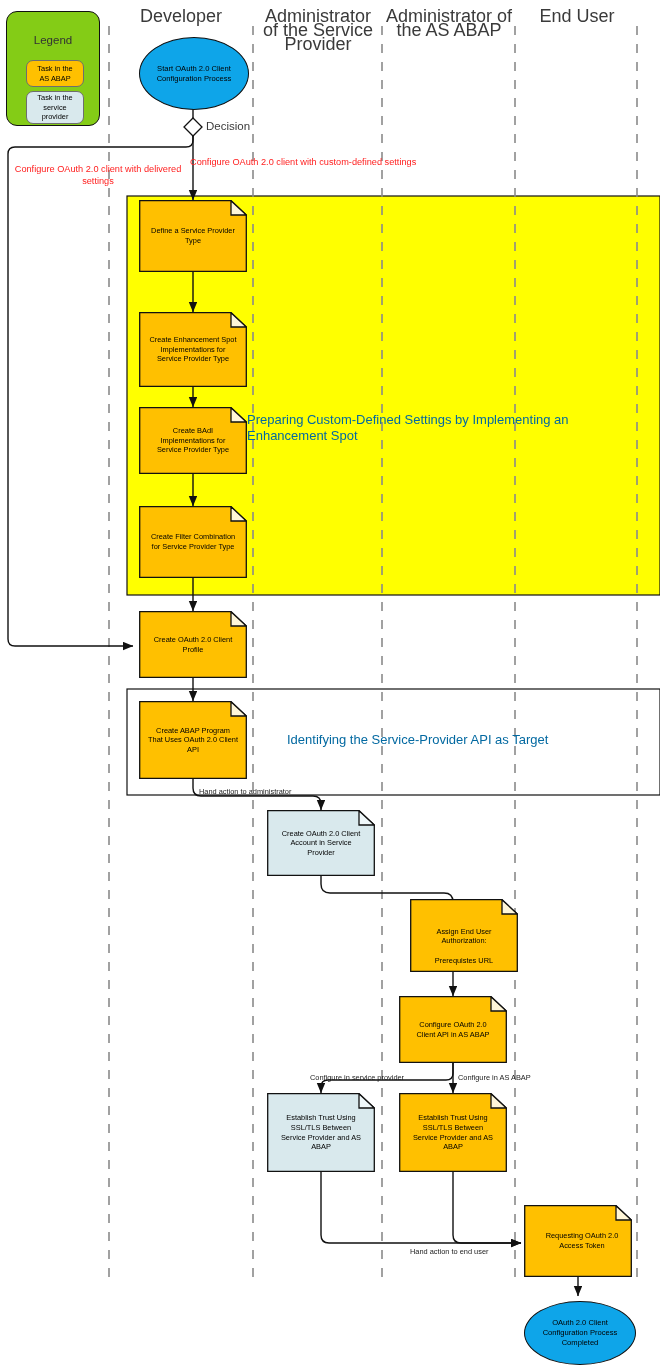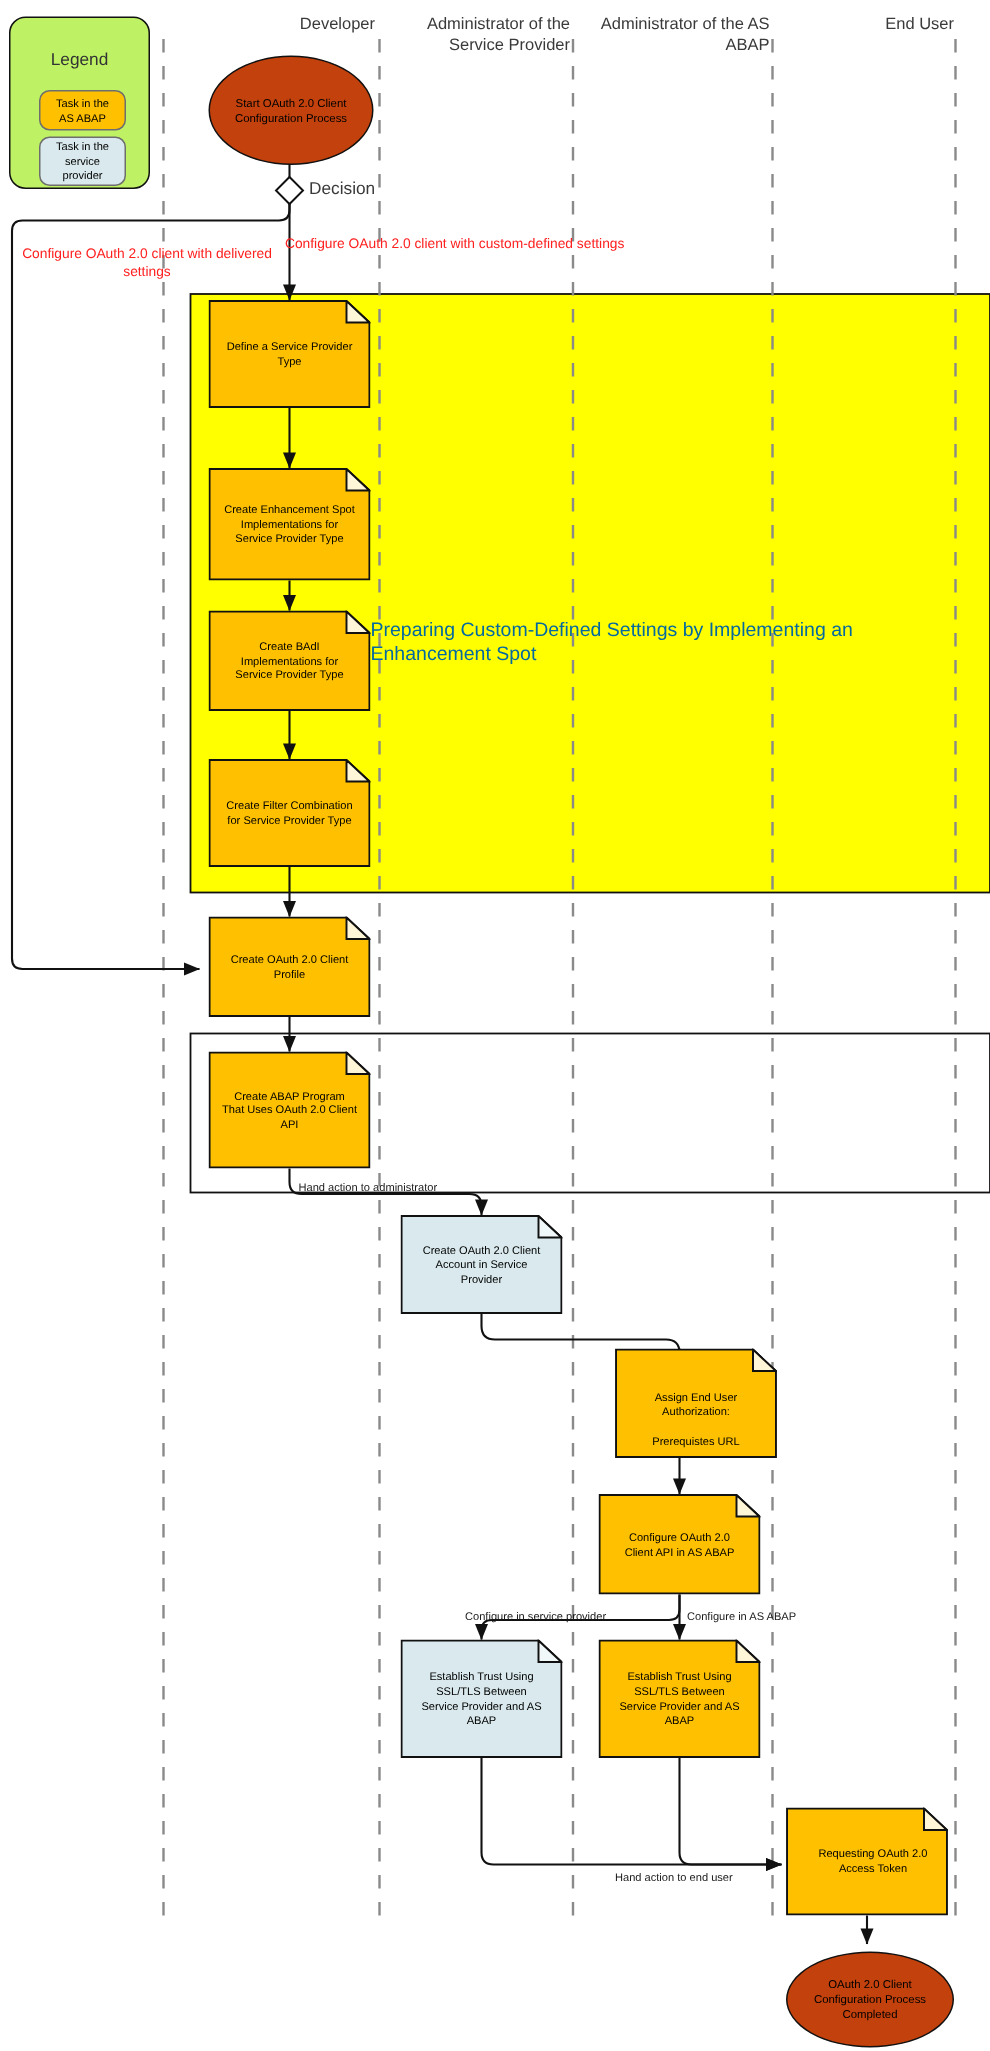--- a/index.html
+++ b/index.html
@@ -1,37 +1,37 @@
 <!DOCTYPE html>
 <html><head>
 <meta charset="utf-8">
 <style>
   html,body{margin:0;padding:0;background:#ffffff;}
   body{font-family:"Liberation Sans",sans-serif;}
   #canvas{position:relative;width:660px;height:1367px;overflow:hidden;background:#fff;}
   #svgroot{position:absolute;left:0;top:0;width:660px;height:1367px;}
 
-  .lane-title{position:absolute;text-align:right;font-size:11px;color:#3a3a3a;line-height:14px;}
+  .lane-title{position:absolute;text-align:center;font-size:18px;color:#3a3a3a;line-height:14px;}
 
   .node{position:absolute;box-sizing:border-box;display:flex;align-items:center;
         justify-content:center;text-align:center;color:#000;}
   .doc-node{font-size:7.4px;line-height:9.6px;}
   .doc-node .lbl{position:relative;z-index:2;padding:0 6px;white-space:pre-line;}
   .doc-node svg{position:absolute;left:0;top:0;}
 
   .ellipse{position:absolute;display:flex;align-items:center;justify-content:center;
            text-align:center;font-size:7.6px;line-height:10px;color:#000;
-           border:1.1px solid #111;border-radius:50%;background:#c2410c;white-space:pre-line;}
+           border:1.1px solid #111;border-radius:50%;background:#0ea5e9;white-space:pre-line;}
 
   .band-label{position:absolute;font-size:13px;color:#0369a1;line-height:16px;white-space:pre-line;}
   .red-lbl{position:absolute;color:#ff2020;font-size:9.2px;line-height:11.5px;text-align:center;}
   .edge-lbl{position:absolute;font-size:7.4px;color:#1a1a1a;line-height:9px;white-space:nowrap;}
 
   .legend-box{position:absolute;left:6px;top:11px;width:92px;height:113px;border:1.2px solid #111;
-              border-radius:11px;background:#bef264;}
+              border-radius:11px;background:#84cc16;}
   .legend-title{position:absolute;left:0;right:0;top:22px;text-align:center;font-size:11.5px;color:#333;}
   .legend-chip{position:absolute;left:19px;width:56px;border:1px solid #6e6e6e;border-radius:7px;
                display:flex;align-items:center;justify-content:center;text-align:center;
                font-size:7.4px;line-height:9.4px;color:#000;white-space:pre-line;}
   .legend-chip.a{top:48px;height:25px;background:#ffc000;}
   .legend-chip.b{top:79px;height:31px;background:#d9e9ed;}
 </style>
 </head>
 <body>
 
@@ -99,20 +99,21 @@
 
   <div class="lane-title" style="left:112px;top:9px;width:138px;">Developer</div>
   <div class="lane-title" style="left:256px;top:9px;width:124px;">Administrator of the
 Service Provider</div>
   <div class="lane-title" style="left:385px;top:9px;width:128px;">Administrator of
 the AS ABAP</div>
   <div class="lane-title" style="left:518px;top:9px;width:118px;">End User</div>
 
   <div class="band-label" style="left:247px;top:412px;width:400px;">Preparing Custom-Defined Settings by Implementing an
 Enhancement Spot</div>
+  <div class="band-label" style="left:287px;top:732px;width:370px;">Identifying the Service-Provider API as Target</div>
 
   <div class="red-lbl" style="left:8px;top:164px;width:180px;">Configure OAuth 2.0 client with
 delivered settings</div>
   <div class="red-lbl" style="left:190px;top:157px;width:268px;text-align:left;">Configure OAuth 2.0 client with custom-defined settings</div>
 
   <div class="edge-lbl" style="left:199px;top:787px;">Hand action to administrator</div>
   <div class="edge-lbl" style="left:310px;top:1073px;">Configure in service provider</div>
   <div class="edge-lbl" style="left:458px;top:1073px;">Configure in AS ABAP</div>
   <div class="edge-lbl" style="left:410px;top:1247px;">Hand action to end user</div>
 

